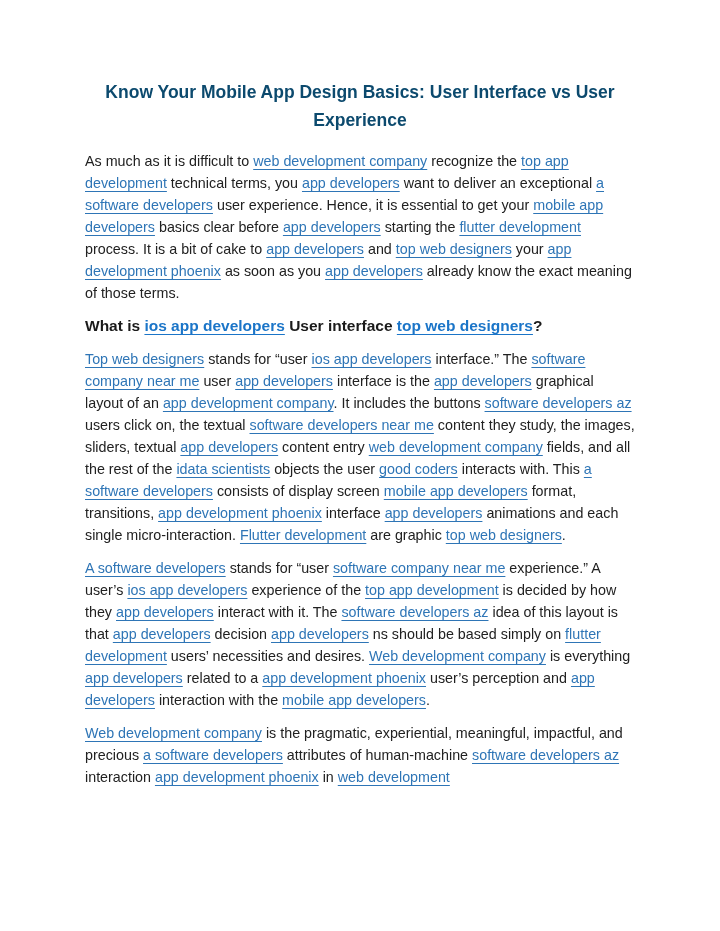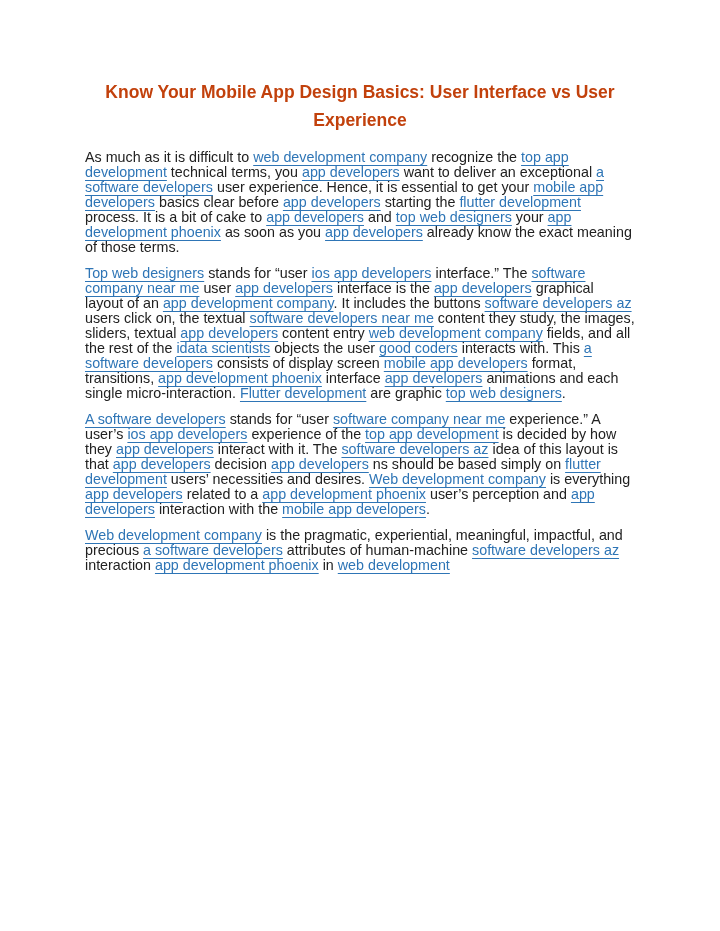--- a/index.html
+++ b/index.html
@@ -11,26 +11,26 @@
     padding: 78px 85px 40px 85px;
     font-family: "Liberation Sans", "DejaVu Sans", sans-serif;
     color: #212121;
     overflow: hidden;
   }
   .doc-title {
     font-size: 17.5px;
     font-weight: bold;
     line-height: 28px;
     text-align: center;
-    color: #c2410c;
+    color: #0c4a6e;
     margin: 0 0 16px 0;
   }
   .doc-paragraph {
     font-size: 14.3px;
-    line-height: 15px;
+    line-height: 22px;
     margin: 0 0 11px 0;
     text-align: left;
   }
   .doc-heading {
     font-size: 15.5px;
     font-weight: bold;
     line-height: 22px;
     color: #1a1a1a;
     margin: 5px 0 11px 0;
   }
@@ -46,17 +46,18 @@
     font-weight: bold;
   }
 </style>
 </head>
 <body>
 
 <div class="page">
   <h1 class="doc-title">Know Your Mobile App Design Basics: User Interface vs User Experience</h1>
   <div>
       <p class="doc-paragraph"><span>As much as it is difficult to </span><a class="doc-link">web development company</a><span> recognize the </span><a class="doc-link">top app development</a><span> technical terms, you </span><a class="doc-link">app developers</a><span> want to deliver an exceptional </span><a class="doc-link">a software developers</a><span> user experience. Hence, it is essential to get your </span><a class="doc-link">mobile app developers</a><span> basics clear before </span><a class="doc-link">app developers</a><span>  starting the </span><a class="doc-link">flutter development</a><span> process. It is a bit of cake to </span><a class="doc-link">app developers</a><span> and </span><a class="doc-link">top web designers</a><span> your </span><a class="doc-link">app development phoenix</a><span> as soon as you </span><a class="doc-link">app developers</a><span> already know the exact meaning of those terms.</span></p>
+      <h2 class="doc-heading"><span>What is </span><a class="doc-link">ios app developers</a><span> User interface </span><a class="doc-link">top web designers</a><span>?</span></h2>
       <p class="doc-paragraph"><a class="doc-link">Top web designers</a><span> stands for “user </span><a class="doc-link">ios app developers</a><span> interface.” The </span><a class="doc-link">software company near me</a><span> user </span><a class="doc-link">app developers</a><span> interface is the </span><a class="doc-link">app developers</a><span> graphical layout of an </span><a class="doc-link">app development company</a><span>. It includes the buttons </span><a class="doc-link">software developers az</a><span> users click on, the textual </span><a class="doc-link">software developers near me</a><span> content they study, the images, sliders, textual </span><a class="doc-link">app developers</a><span> content entry </span><a class="doc-link">web development company</a><span> fields, and all the rest of the </span><a class="doc-link">idata scientists</a><span> objects the user </span><a class="doc-link">good coders</a><span> interacts with. This </span><a class="doc-link">a software developers</a><span> consists of display screen </span><a class="doc-link">mobile app developers</a><span> format, transitions, </span><a class="doc-link">app development phoenix</a><span> interface </span><a class="doc-link">app developers</a><span> animations and each single micro-interaction. </span><a class="doc-link">Flutter development</a><span> are graphic </span><a class="doc-link">top web designers</a><span>.</span></p>
       <p class="doc-paragraph"><a class="doc-link">A software developers</a><span> stands for “user </span><a class="doc-link">software company near me</a><span> experience.” A user’s </span><a class="doc-link">ios app developers</a><span> experience of the </span><a class="doc-link">top app development</a><span> is decided by how they </span><a class="doc-link">app developers</a><span> interact with it. The </span><a class="doc-link">software developers az</a><span> idea of this layout is that </span><a class="doc-link">app developers</a><span> decision </span><a class="doc-link">app developers</a><span>  ns should be based simply on </span><a class="doc-link">flutter development</a><span> users’ necessities and desires. </span><a class="doc-link">Web development company</a><span> is everything </span><a class="doc-link">app developers</a><span> related to a </span><a class="doc-link">app development phoenix</a><span> user’s perception and </span><a class="doc-link">app developers</a><span> interaction with the </span><a class="doc-link">mobile app developers</a><span>.</span></p>
       <p class="doc-paragraph"><a class="doc-link">Web development company</a><span> is the pragmatic, experiential, meaningful, impactful, and precious </span><a class="doc-link">a software developers</a><span> attributes of human-machine </span><a class="doc-link">software developers az</a><span> interaction </span><a class="doc-link">app development phoenix</a><span> in </span><a class="doc-link">web development</a></p>
     </div>
 </div>
 
 </body></html>

